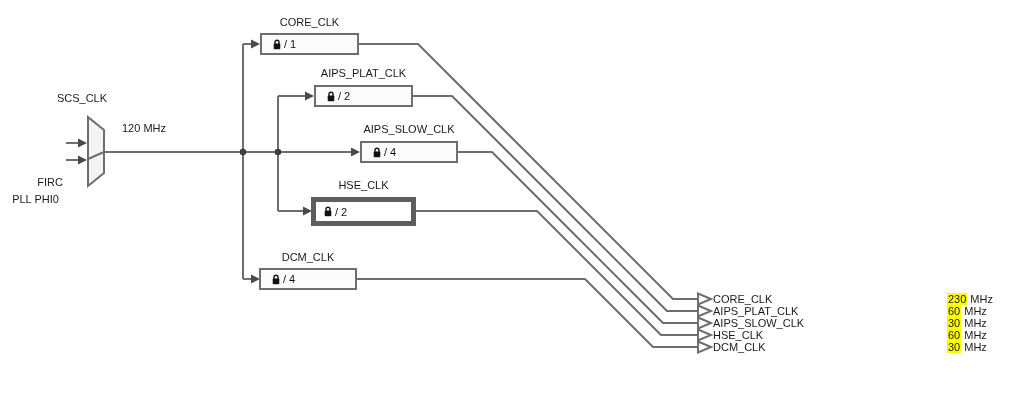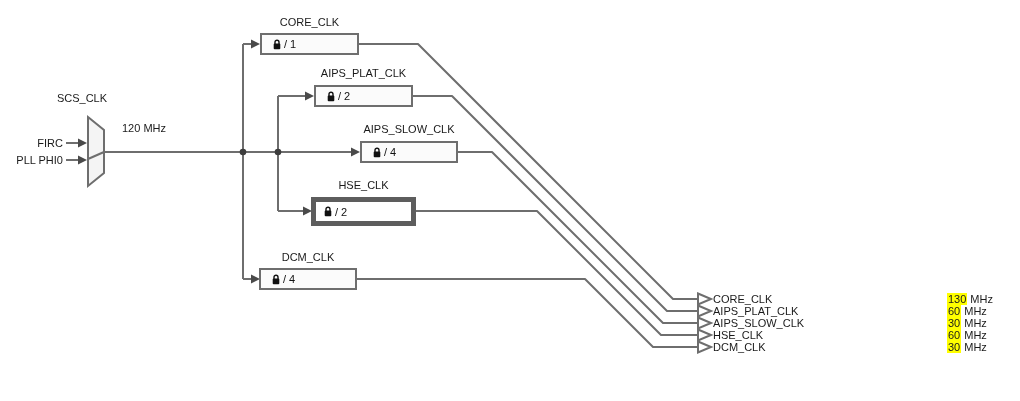--- a/index.html
+++ b/index.html
@@ -3,21 +3,21 @@
 <meta charset="utf-8">
 <style>
   html,body{margin:0;padding:0;background:#fff;}
   #canvas{
     position:relative;width:1020px;height:401px;background:#ffffff;overflow:hidden;
     font-family:"Liberation Sans", sans-serif;font-size:11px;line-height:12px;color:#1a1a1a;
   }
   #wires{position:absolute;left:0;top:0;}
   .lbl{position:absolute;white-space:nowrap;}
   .center{text-align:center;}
-  .right{text-align:right;}
+  .right{text-align:right;margin-top:39px;}
   .divbox{
     position:absolute;box-sizing:border-box;border:2px solid #6e6e6e;background:#fbfbfb;
     display:flex;align-items:center;padding-left:11px;gap:3px;
   }
   .divbox.selected{border:5px solid #5d5d5d;background:#ffffff;padding-left:8px;}
   .divval{color:#111;}
   .outlabel{position:absolute;white-space:nowrap;}
   .freq{position:absolute;white-space:nowrap;}
   .hl{background:#ffff00;padding:0 1px;}
   .unit{margin-left:3px;}
@@ -66,21 +66,21 @@
       <polygon points="698,293.5 711,299 698,304.5"></polygon>
       <polygon points="698,305.5 711,311 698,316.5"></polygon>
       <polygon points="698,317.5 711,323 698,328.5"></polygon>
       <polygon points="698,329.5 711,335 698,340.5"></polygon>
       <polygon points="698,341.5 711,347 698,352.5"></polygon>
     </g>
   </svg>
 
   <div class="lbl center" style="left:42px;top:92px;width:80px;">SCS_CLK</div>
   <div class="lbl right" style="left:18px;top:137px;width:45px;">FIRC</div>
-  <div class="lbl right" style="left:8px;top:154px;width:55px;">PLL PHI0</div>
+  <div class="lbl right" style="left:8px;top:154px;width:55px;text-align:center;">PLL PHI0</div>
   <div class="lbl" style="left:122px;top:122px;">120 MHz</div>
 
   <div class="lbl center" style="left:260px;top:16px;width:99px;">CORE_CLK</div>
   <div class="lbl center" style="left:314px;top:67px;width:99px;">AIPS_PLAT_CLK</div>
   <div class="lbl center" style="left:360px;top:123px;width:98px;">AIPS_SLOW_CLK</div>
   <div class="lbl center" style="left:311px;top:179px;width:105px;">HSE_CLK</div>
   <div class="lbl center" style="left:259px;top:251px;width:98px;">DCM_CLK</div>
 
   <div class="divbox" style="left:260px;top:33px;width:99px;height:22px;">
     <span class="lockicon"><svg width="8" height="11" viewBox="0 0 8 11">
@@ -118,21 +118,21 @@
     <span class="divval">/ 4</span>
   </div>
 
   <div class="outlabel" style="left:713px;top:293px;">CORE_CLK</div>
   <div class="outlabel" style="left:713px;top:305px;">AIPS_PLAT_CLK</div>
   <div class="outlabel" style="left:713px;top:317px;">AIPS_SLOW_CLK</div>
   <div class="outlabel" style="left:713px;top:329px;">HSE_CLK</div>
   <div class="outlabel" style="left:713px;top:341px;">DCM_CLK</div>
 
   <div class="freq" style="left:947px;top:293px;">
-    <span class="hl">130</span><span class="unit">MHz</span>
+    <span class="hl">230</span><span class="unit">MHz</span>
   </div>
   <div class="freq" style="left:947px;top:305px;">
     <span class="hl">60</span><span class="unit">MHz</span>
   </div>
   <div class="freq" style="left:947px;top:317px;">
     <span class="hl">30</span><span class="unit">MHz</span>
   </div>
   <div class="freq" style="left:947px;top:329px;">
     <span class="hl">60</span><span class="unit">MHz</span>
   </div>

